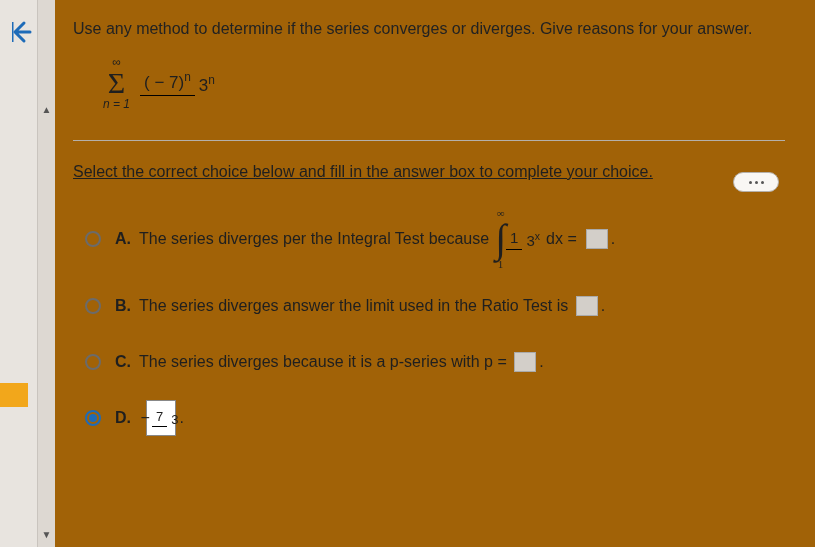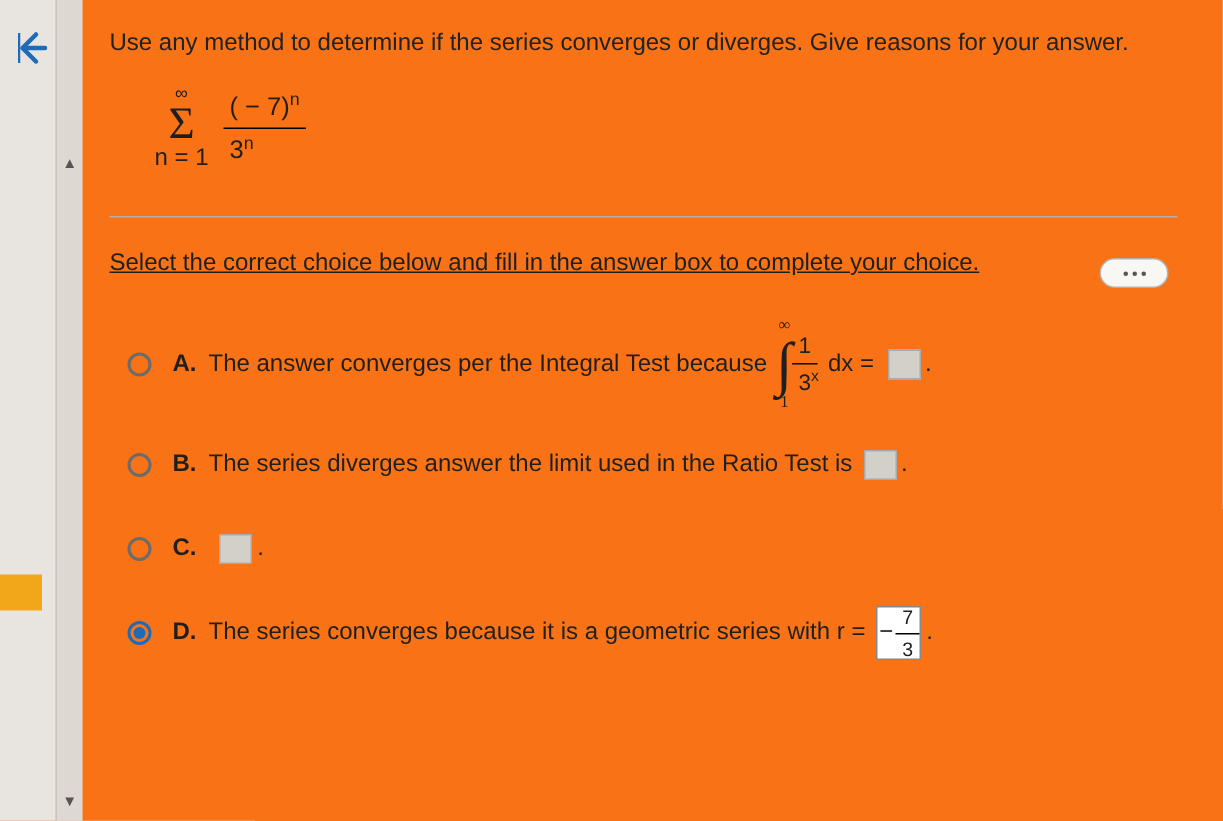--- a/index.html
+++ b/index.html
@@ -49,21 +49,21 @@
     display: flex;
     align-items: center;
     justify-content: center;
     font-size: 10px;
     color: #555;
   }
   .scroll-up { top: 100px; }
   .scroll-down { bottom: 4px; }
   .content {
     flex: 1;
-    background: #f97316;
+    background: #a16207;
     padding: 20px 30px 10px 18px;
     color: #1f1f1f;
     position: relative;
   }
   .prompt {
     font-size: 16px;
     color: #222;
     margin-bottom: 18px;
   }
   .series-formula {
@@ -74,25 +74,24 @@
   }
   .sigma {
     display: inline-flex;
     flex-direction: column;
     align-items: center;
     margin-right: 10px;
     line-height: 1;
   }
   .sigma .top { font-size: 12px; }
   .sigma .sym { font-size: 30px; font-family: 'Times New Roman', serif; }
-  .sigma .bot { font-size: 16px; }
+  .sigma .bot { font-size: 12px; font-style: italic; }
   .frac {
     display: inline-flex;
-    flex-direction: column;
-    align-items: flex-start;
+    align-items: flex-end;
     line-height: 1.2;
     font-size: 17px;
   }
   .frac .num { border-bottom: 1px solid #000; padding: 0 4px 2px 4px; }
   .frac .den { padding: 2px 4px 0 4px; }
   .divider {
     border: none;
     border-top: 1px solid #b5b0aa;
     margin: 4px 0 22px 0;
   }
@@ -233,21 +232,21 @@
       <span></span>
   </div>
   <hr class="divider">
 
   <div class="instruction">Select the correct choice below and fill in the answer box to complete your choice.</div>
 
   <div class="choice choice-a">
     <span class="radio"></span>
     <span class="choice-label">A.</span>
     <span class="choice-text">
-      <span>The answer converges per the Integral Test because</span>
+      <span>The series diverges per the Integral Test because</span>
       <span class="integral-wrap">
         <span class="int-bounds">
           <span class="ub">∞</span>
           <span class="sym">∫</span>
           <span class="lb">1</span>
         </span>
         <span class="frac" style="font-size:15px;">
           <span class="num">1</span>
           <span class="den"><span>3</span><span class="sup">x</span></span>
         </span>
@@ -265,31 +264,31 @@
       <span>The series diverges answer the limit used in the Ratio Test is</span>&nbsp;
       <span class="answer-box"></span>
       <span>.</span>
     </span>
   </div>
 
   <div class="choice">
     <span class="radio"></span>
     <span class="choice-label">C.</span>
     <span class="choice-text">
-      &nbsp;
+      <span>The series diverges because it is a p-series with p =</span>&nbsp;
       <span class="answer-box"></span>
       <span>.</span>
     </span>
   </div>
 
   <div class="choice">
     <span class="radio selected"></span>
     <span class="choice-label">D.</span>
     <span class="choice-text">
-      <span>The series converges because it is a geometric series with r =</span>&nbsp;
+      &nbsp;
       <span class="answer-box filled inline">
         <span class="minus-frac">
           <span style="margin-right:2px;">−</span>
           <span class="frac" style="font-size:13px;">
             <span class="num">7</span>
             <span class="den">3</span>
           </span>
         </span>
       </span>
       <span>.</span>

